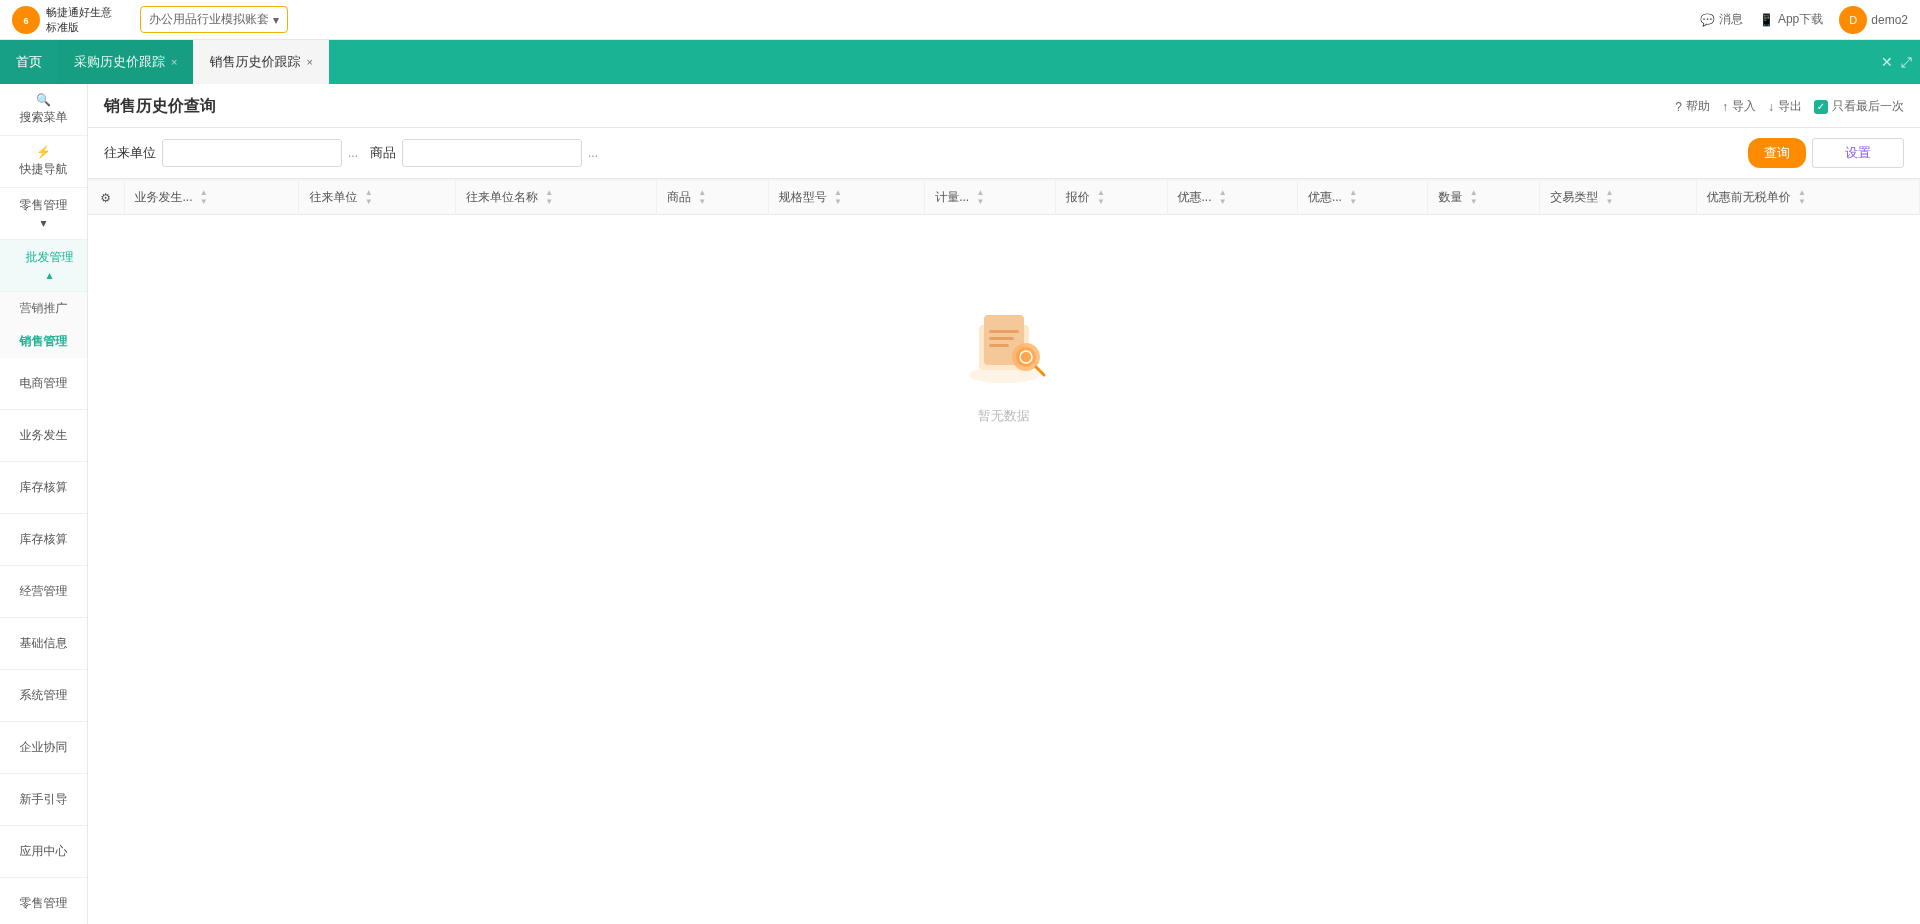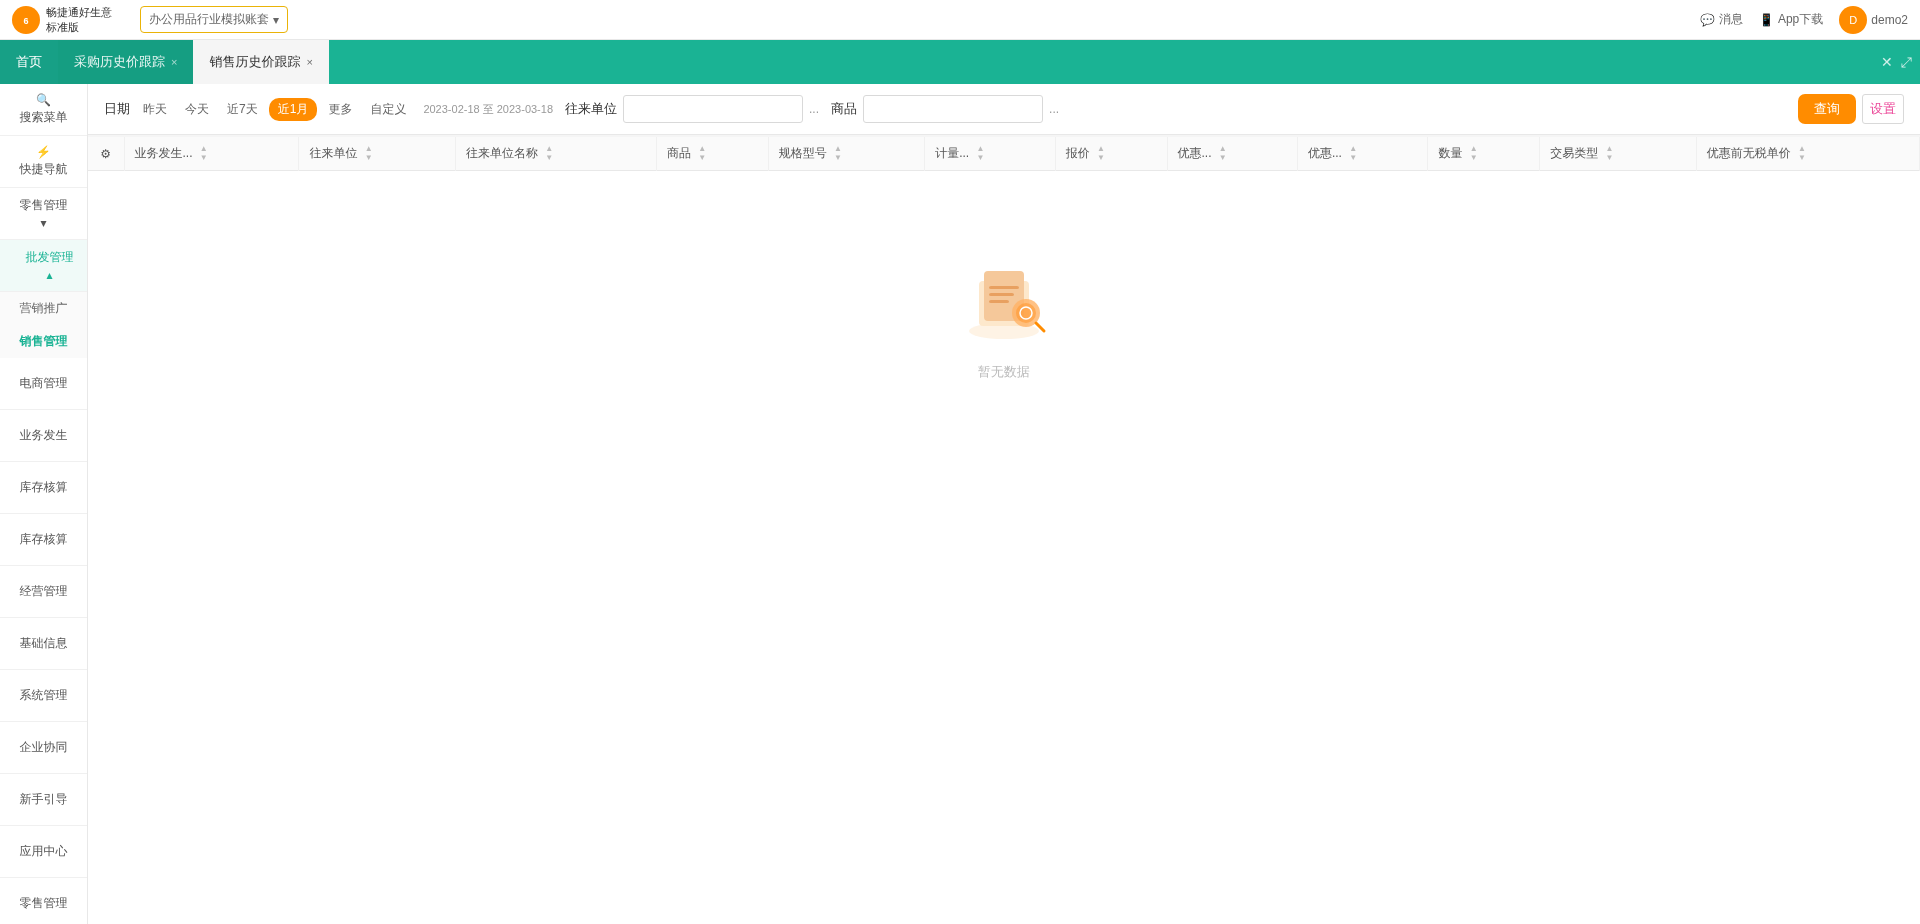--- a/index.html
+++ b/index.html
@@ -292,31 +292,31 @@
       outline: none;
     }
     .filter-dots {
       color: #999;
       font-size: 12px;
     }
     .search-btn {
       background: #ff8c00;
       color: white;
       border: none;
-      border-radius: 7px;
+      border-radius: 12px;
       padding: 5px 16px;
       cursor: pointer;
       font-size: 13px;
     }
     .settings-btn {
       background: white;
-      color: #ec4899;
+      color: #8b5cf6;
       border: 1px solid #d9d9d9;
       border-radius: 3px;
-      padding: 5px 7px;
+      padding: 5px 32px;
       cursor: pointer;
       font-size: 13px;
     }
     .btn-group-right {
       margin-left: auto;
       display: flex;
       gap: 6px;
     }
 
     
@@ -496,34 +496,45 @@
     <div class="sidebar-item">
       <span>零售管理</span>
     </div>
     <div class="sidebar-item">
       
     </div>
   </div>
 
   <div class="content-area">
 
+    <div class="page-header">
+      <div class="page-header-top">
+        <h1 class="page-title">销售历史价查询</h1>
+        <div class="page-header-actions">
+          <div class="page-header-action">
+            <span>?</span>
+            <span>帮助</span>
+          </div>
+          <div class="page-header-action">
+            <span>↑</span>
+            <span>导入</span>
+          </div>
+          <div class="page-header-action">
+            <span>↓</span>
+            <span>导出</span>
+          </div>
+          <div class="page-header-action">
+            <div class="checkbox-on">✓</div>
+            <span>只看最后一次</span>
+          </div>
+        </div>
+      </div>
+    </div>
 
     <div class="filter-bar">
-      <div class="filter-group">
-        <span class="filter-label">日期</span>
-        <div class="date-btns">
-          <span class="date-btn">昨天</span>
-          <span class="date-btn">今天</span>
-          <span class="date-btn">近7天</span>
-          <span class="date-btn active">近1月</span>
-          <span class="date-btn">更多</span>
-          <span class="date-btn">自定义</span>
-        </div>
-        <span class="date-range-text">2023-02-18 至 2023-03-18</span>
-      </div>
 
       <div class="filter-input-group">
         <span class="filter-label">往来单位</span>
         <input class="filter-input" type="text" style="">
         <span class="filter-dots">...</span>
       </div>
 
       <div class="filter-input-group">
         <span class="filter-label">商品</span>
         <input class="filter-input" type="text" style="">

